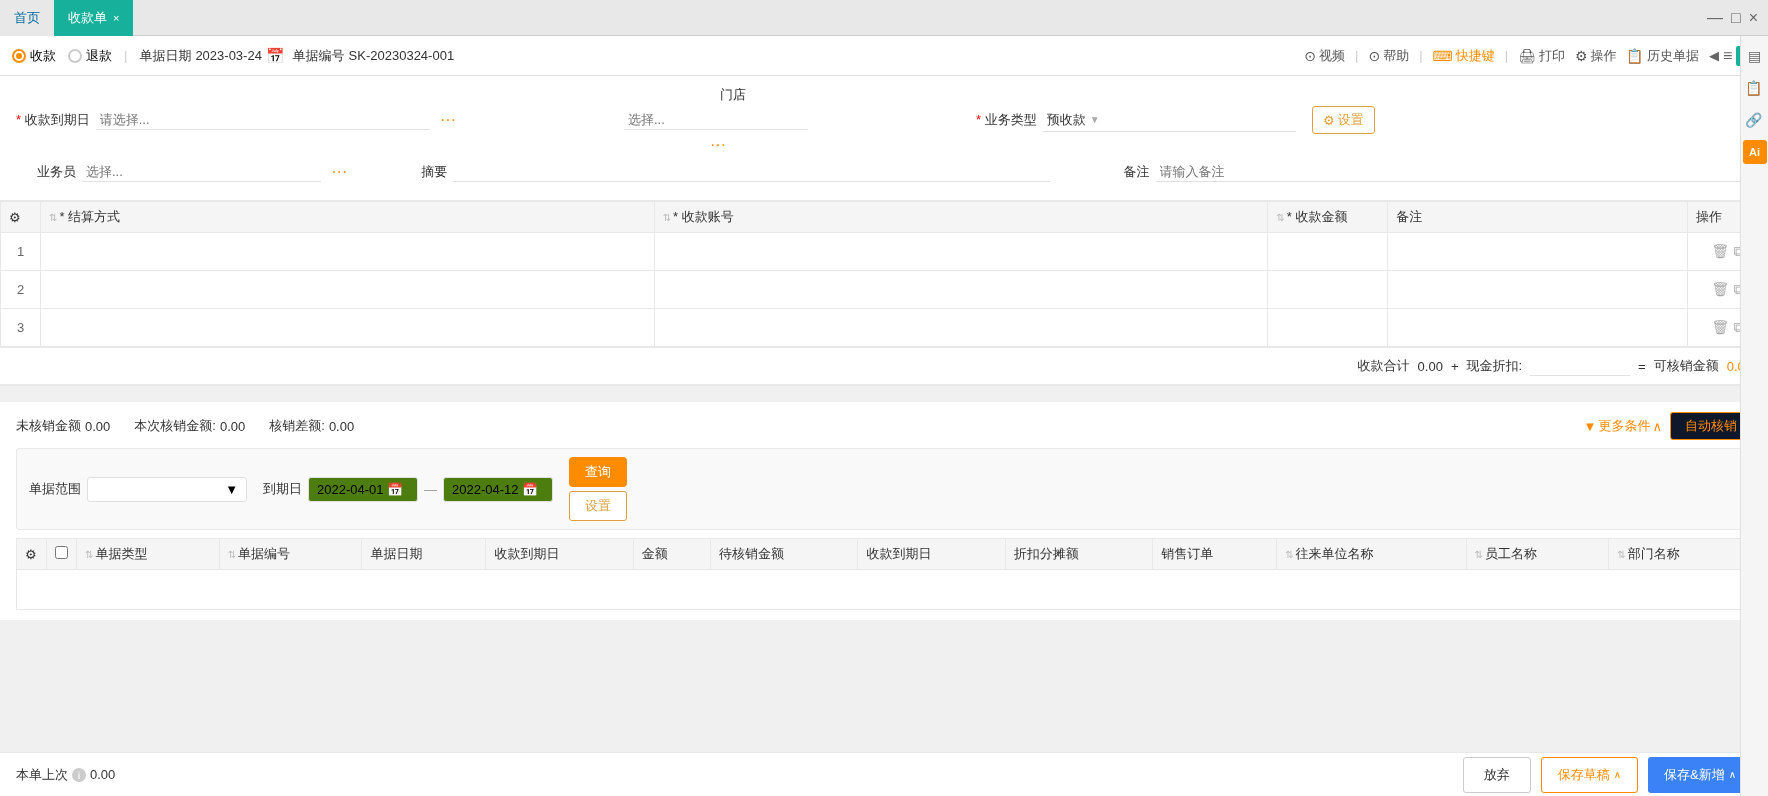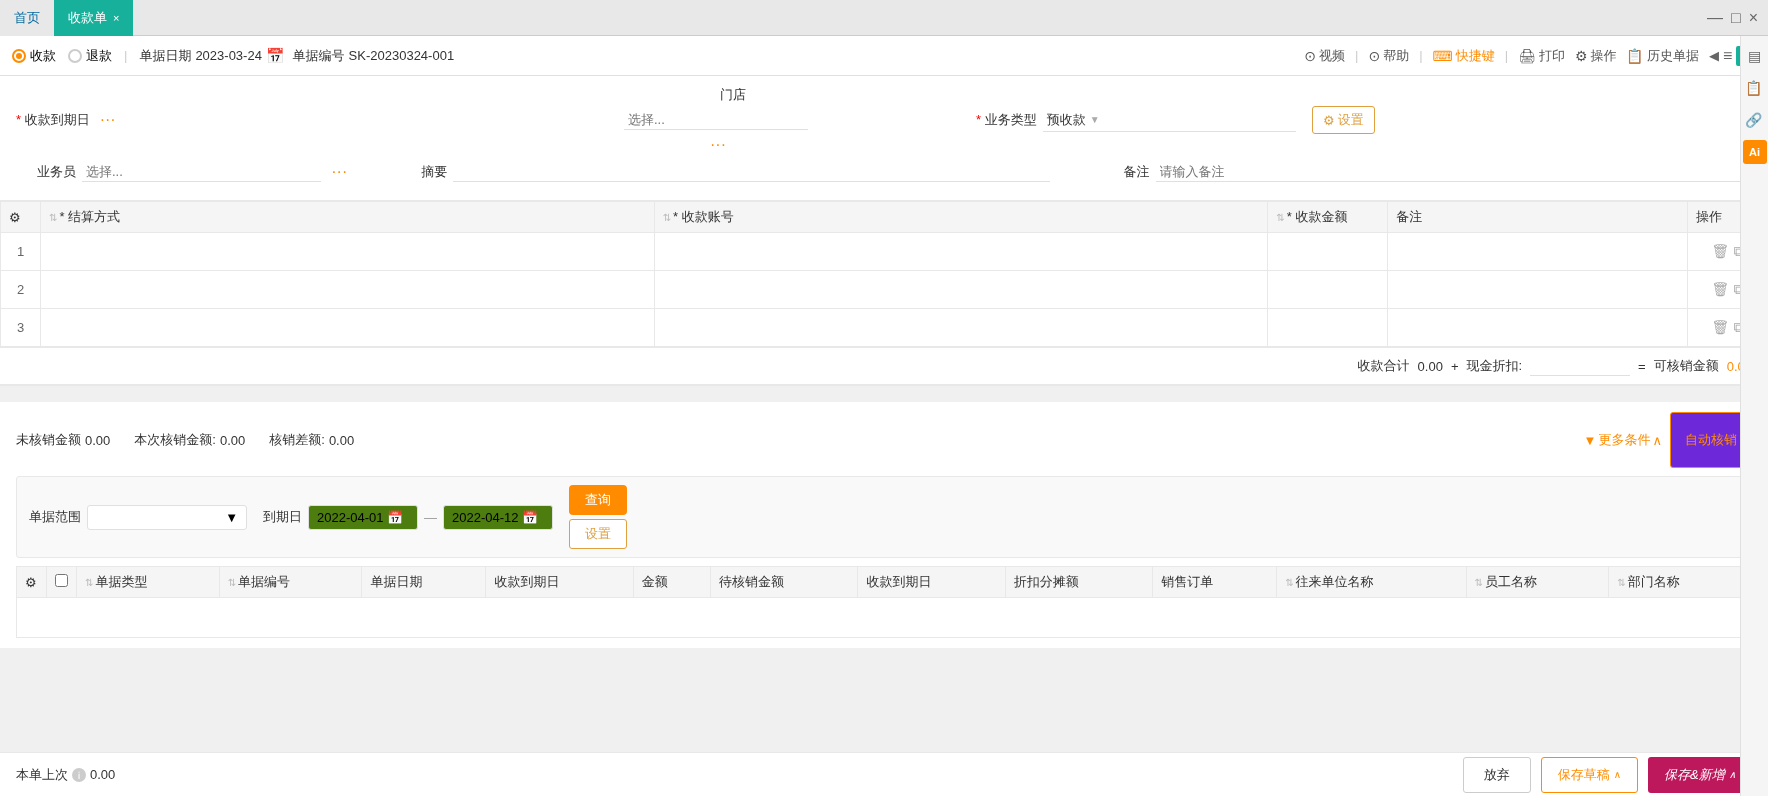--- a/index.html
+++ b/index.html
@@ -98,22 +98,22 @@
     .reconcile-header { display: flex; align-items: center; gap: 16px; margin-bottom: 8px; }
     .reconcile-title { font-size: 14px; font-weight: bold; color: #333; display: flex; align-items: center; gap: 4px; }
     .info-icon { width: 14px; height: 14px; border-radius: 50%; background: #ccc; color: #fff; font-size: 10px; display: inline-flex; align-items: center; justify-content: center; cursor: pointer; }
     .tab-link { color: #ff8c00; cursor: pointer; font-size: 12px; }
     .tab-link.active-tab { color: #ff8c00; border-bottom: 2px solid #ff8c00; }
     .stats-row { display: flex; align-items: center; gap: 24px; margin-bottom: 8px; color: #333; }
     .stat-item { display: flex; align-items: center; gap: 4px; }
     .reconcile-right { margin-left: auto; display: flex; align-items: center; gap: 8px; }
     .filter-btn { color: #ff8c00; cursor: pointer; font-size: 12px; display: flex; align-items: center; gap: 2px; }
     .auto-btn {
-      background: #6d28d9; border: 1px solid #ff8c00; color: #ff8c00;
-      padding: 18px 14px; border-radius: 3px; cursor: pointer;
+      background: #0f172a; border: 1px solid #ff8c00; color: #ff8c00;
+      padding: 4px 14px; border-radius: 3px; cursor: pointer;
     }
 
     
     .filter-row { display: flex; align-items: center; gap: 16px; padding: 8px 0; background: #f9f9f9; border: 1px solid #e8e8e8; border-radius: 3px; padding: 8px 12px; margin-bottom: 8px; }
     .filter-field { display: flex; align-items: center; gap: 6px; }
     .filter-label { color: #333; white-space: nowrap; }
     .filter-select { display: flex; align-items: center; border: 1px solid #e0e0e0; border-radius: 3px; padding: 4px 8px; background: #fff; min-width: 160px; justify-content: space-between; cursor: pointer; }
     .date-input { border: 1px solid #e0e0e0; border-radius: 3px; padding: 4px 8px; background: #4d7c0f; min-width: 110px; display: flex; align-items: center; gap: 4px; cursor: pointer; }
     .date-dash { color: #999; }
     .query-btn {
@@ -144,22 +144,22 @@
     .footer-right { margin-left: auto; display: flex; gap: 10px; }
     .btn-abandon {
       background: #fff; border: 1px solid #ccc; color: #333;
       padding: 8px 20px; border-radius: 3px; cursor: pointer;
     }
     .btn-draft {
       background: #fff; border: 1px solid #ff8c00; color: #ff8c00;
       padding: 8px 16px; border-radius: 3px; cursor: pointer; display: flex; align-items: center; gap: 4px;
     }
     .btn-save {
-      background: #be185d; color: #fff; border: none;
-      padding: 8px 16px; border-radius: 3px; cursor: pointer; display: flex; align-items: center; gap: 4px; font-style: italic;
+      background: #3b82f6; color: #fff; border: none;
+      padding: 8px 16px; border-radius: 3px; cursor: pointer; display: flex; align-items: center; gap: 4px;
     }
     .btn-arrow { font-size: 10px; }
 
     
     .right-sidebar {
       position: fixed; right: 0; top: 36px; bottom: 0; width: 28px;
       background: #f5f5f5; border-left: 1px solid #e0e0e0;
       display: flex; flex-direction: column; align-items: center; padding-top: 8px; gap: 8px;
     }
     .sidebar-icon {
@@ -249,20 +249,21 @@
     </div>
   </div>
 </div>
 
 <div class="main-content">
 
   <div class="form-area">
     <div class="form-row">
       <div class="form-field" style="max-width:440px;">
         <span class="form-field-label required">收款到期日</span>
+        <input class="form-input" type="text" placeholder="请选择..." style="">
         <span class="more-btn">···</span>
       </div>
       <div style="width:40px;"></div>
       <div class="form-field" style="max-width:440px;flex-direction:column;">
         <span class="form-field-label">门店</span>
         <input class="form-input" type="text" placeholder="选择..." style="">
         <span class="more-btn">···</span>
       </div>
       <div style="width:40px;"></div>
       <div class="form-field" style="max-width:320px;">

